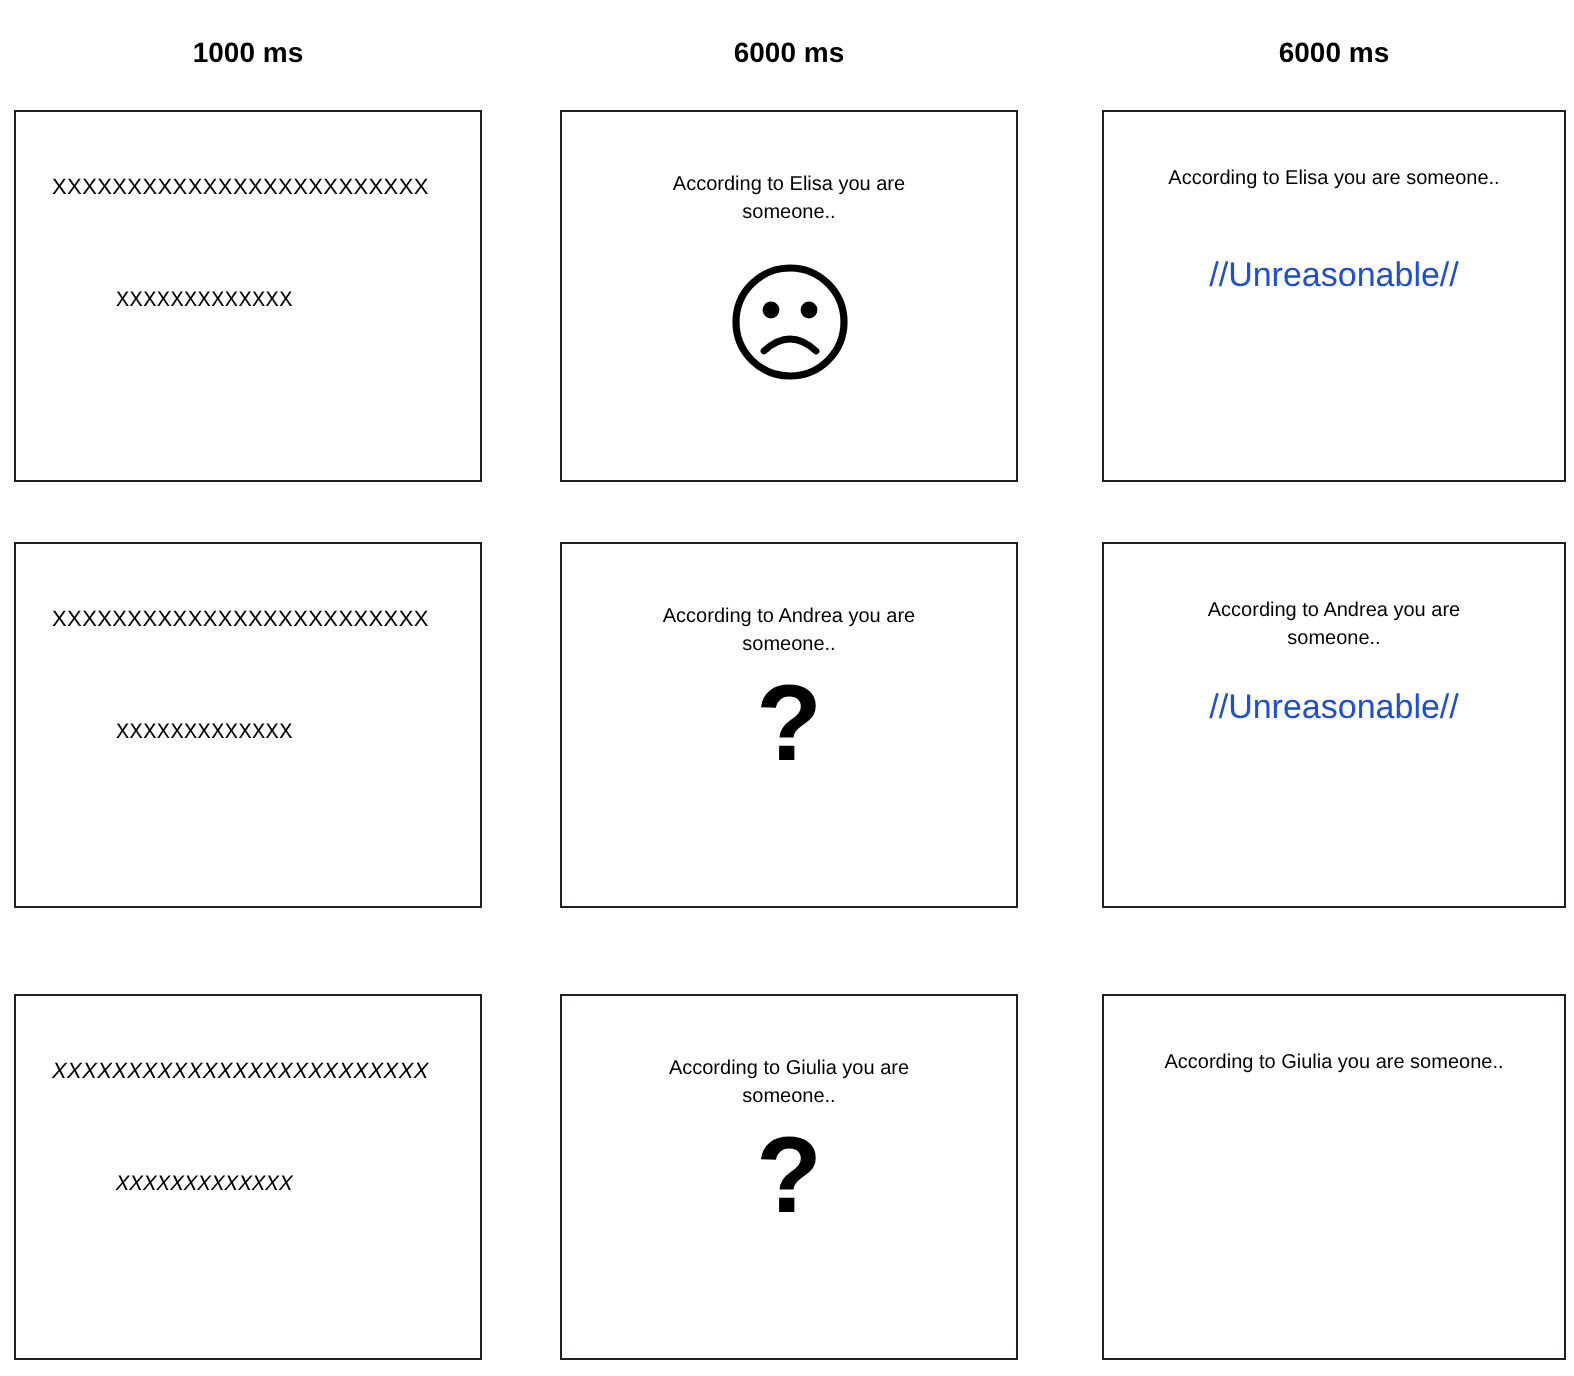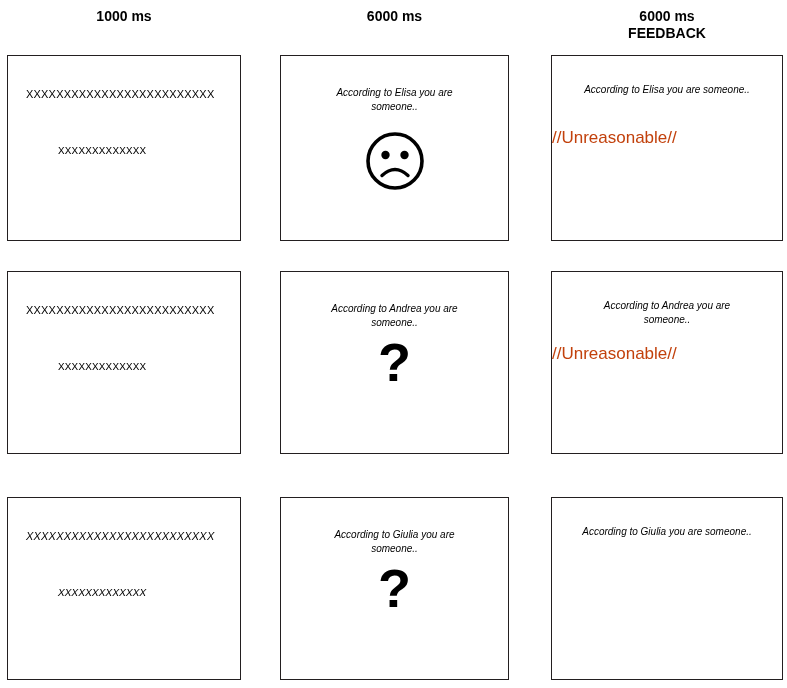--- a/index.html
+++ b/index.html
@@ -17,21 +17,21 @@
 
   #paradigm-figure {
     position: relative;
     width: 787px;
     height: 688px;
   }
 
   
   .header-row {
     position: absolute;
-    top: 4px;
+    top: 14px;
     left: 0;
     width: 633px;
     height: 50px;
   }
   .col-header {
     position: absolute;
     top: 4px;
     text-align: center;
     font-family: "Liberation Sans", sans-serif;
     font-weight: bold;
@@ -95,21 +95,20 @@
     position: absolute;
     left: 50%;
     transform: translateX(-50%);
     top: 30px;
     width: 165px;
     font-family: "Liberation Sans", sans-serif;
     font-size: 10px;
     line-height: 14px;
     text-align: center;
     color: #000000;
-    font-style: italic;
   }
   .panel.c2 .prompt { top: 27px; width: 172px; }
 
   
   .cue-qmark {
     position: absolute;
     left: 50%;
     transform: translateX(-50%);
     top: 63px;
     font-family: "Liberation Sans", sans-serif;
@@ -133,43 +132,42 @@
   
   .feedback-word {
     position: absolute;
     left: 50%;
     transform: translateX(-50%);
     top: 72px;
     width: 100%;
     font-family: "Liberation Sans", sans-serif;
     font-size: 17px;
     line-height: 20px;
-    text-align: left;
-    color: #c2410c;
+    text-align: center;
+    color: #1d4ed8;
     white-space: nowrap;
   }
 </style>
 </head>
 <body>
 
 <div id="paradigm-figure">
 
   <div class="header-row">
 
     <div class="col-header c0">
       <span class="hdr-duration">1000 ms</span>
     </div>
 
     <div class="col-header c1">
       <span class="hdr-duration">6000 ms</span>
     </div>
 
     <div class="col-header c2">
       <span class="hdr-duration">6000 ms</span>
-      <span class="hdr-phase">FEEDBACK</span>
     </div>
 
   </div>
 
   <div class="panel c0 r0">
     <div class="fixation-body">
       <div class="xline long">XXXXXXXXXXXXXXXXXXXXXXXXX</div>
       <div class="xline short">XXXXXXXXXXXXX</div>
     </div>
   </div>

